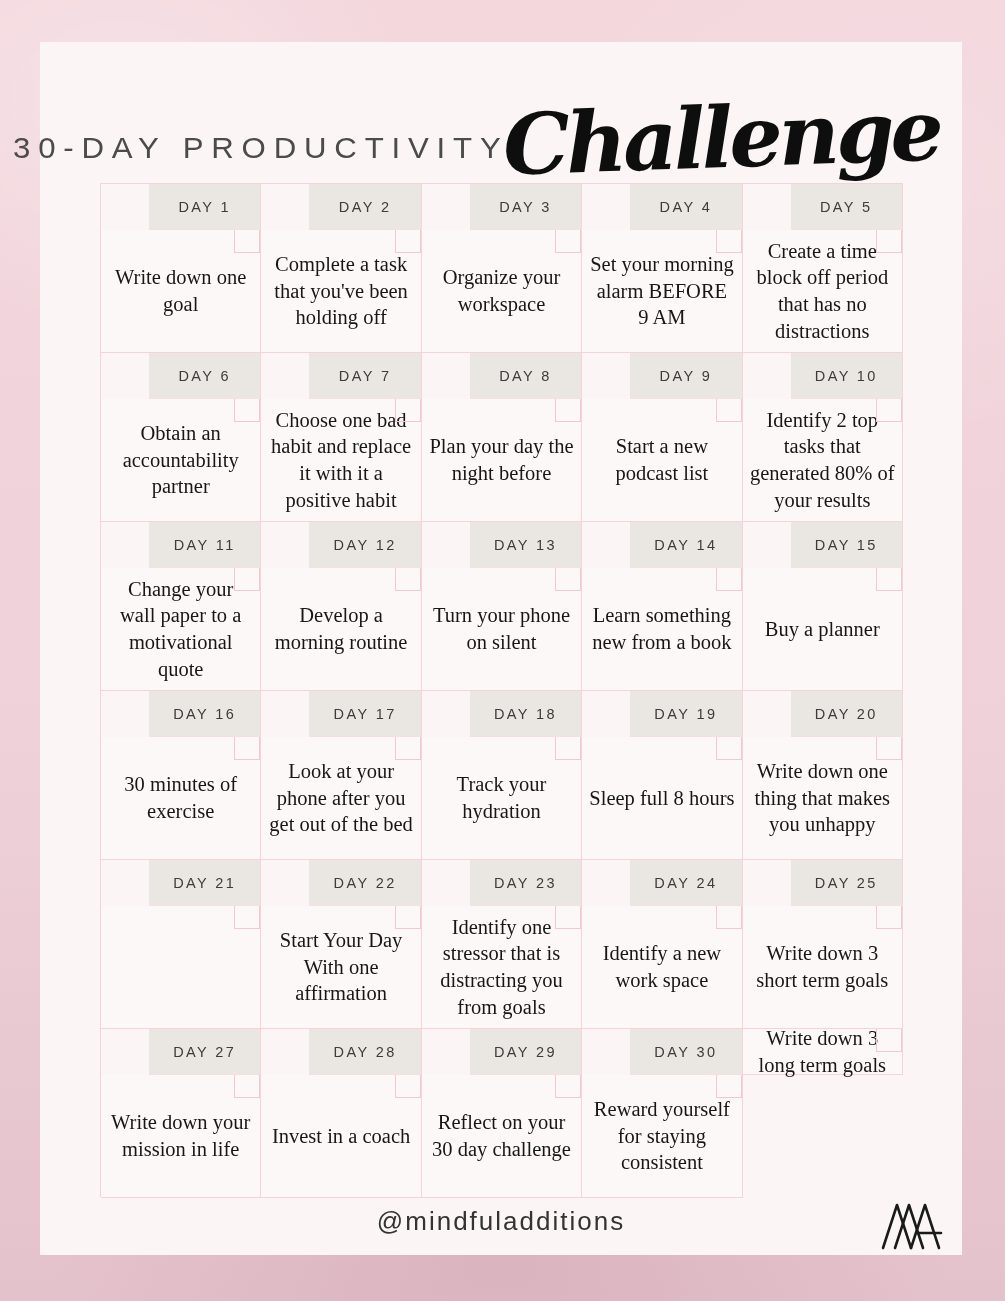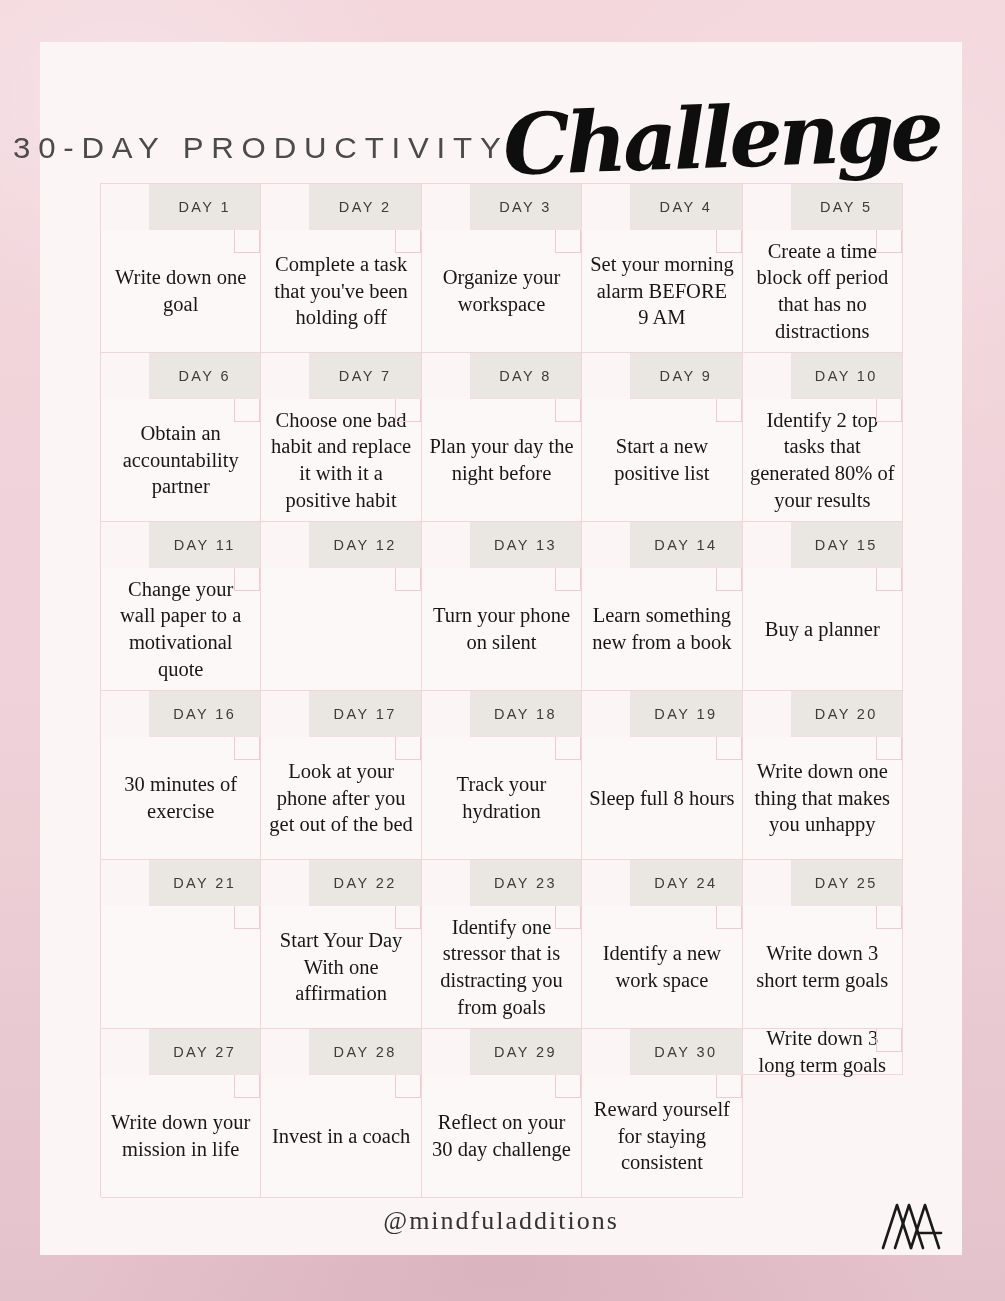--- a/index.html
+++ b/index.html
@@ -105,21 +105,21 @@
     border-top: none;
     background: transparent;
   }
 
   
   .footer-handle {
     position: absolute;
     left: 0; right: 0;
     top: 1164px;
     text-align: center;
-    font-family: Liberation Serif, serif;
+    font-family: Liberation Sans, sans-serif;
     font-size: 26px;
     letter-spacing: 2px;
     color: #333333;
   }
   .footer-logo {
     position: absolute;
     right: 18px; top: 1158px;
     width: 64px; height: 50px;
   }
 </style>
@@ -171,37 +171,38 @@
       <div class="task-cell">
         <div class="checkbox"></div>
         <span class="task-text">Choose one bad habit and replace it with it a positive habit</span>
       </div>
       <div class="task-cell">
         <div class="checkbox"></div>
         <span class="task-text">Plan your day the night before</span>
       </div>
       <div class="task-cell">
         <div class="checkbox"></div>
-        <span class="task-text">Start a new positive list</span>
+        <span class="task-text">Start a new podcast list</span>
       </div>
       <div class="task-cell">
         <div class="checkbox"></div>
         <span class="task-text">Identify 2 top tasks that generated 80% of your results</span>
       </div>
       <div class="day-header">DAY 11</div>
       <div class="day-header">DAY 12</div>
       <div class="day-header">DAY 13</div>
       <div class="day-header">DAY 14</div>
       <div class="day-header">DAY 15</div>
       <div class="task-cell">
         <div class="checkbox"></div>
         <span class="task-text">Change your wall paper to a motivational quote</span>
       </div>
       <div class="task-cell">
         <div class="checkbox"></div>
+        <span class="task-text">Develop a morning routine</span>
       </div>
       <div class="task-cell">
         <div class="checkbox"></div>
         <span class="task-text">Turn your phone on silent</span>
       </div>
       <div class="task-cell">
         <div class="checkbox"></div>
         <span class="task-text">Learn something new from a book</span>
       </div>
       <div class="task-cell">

